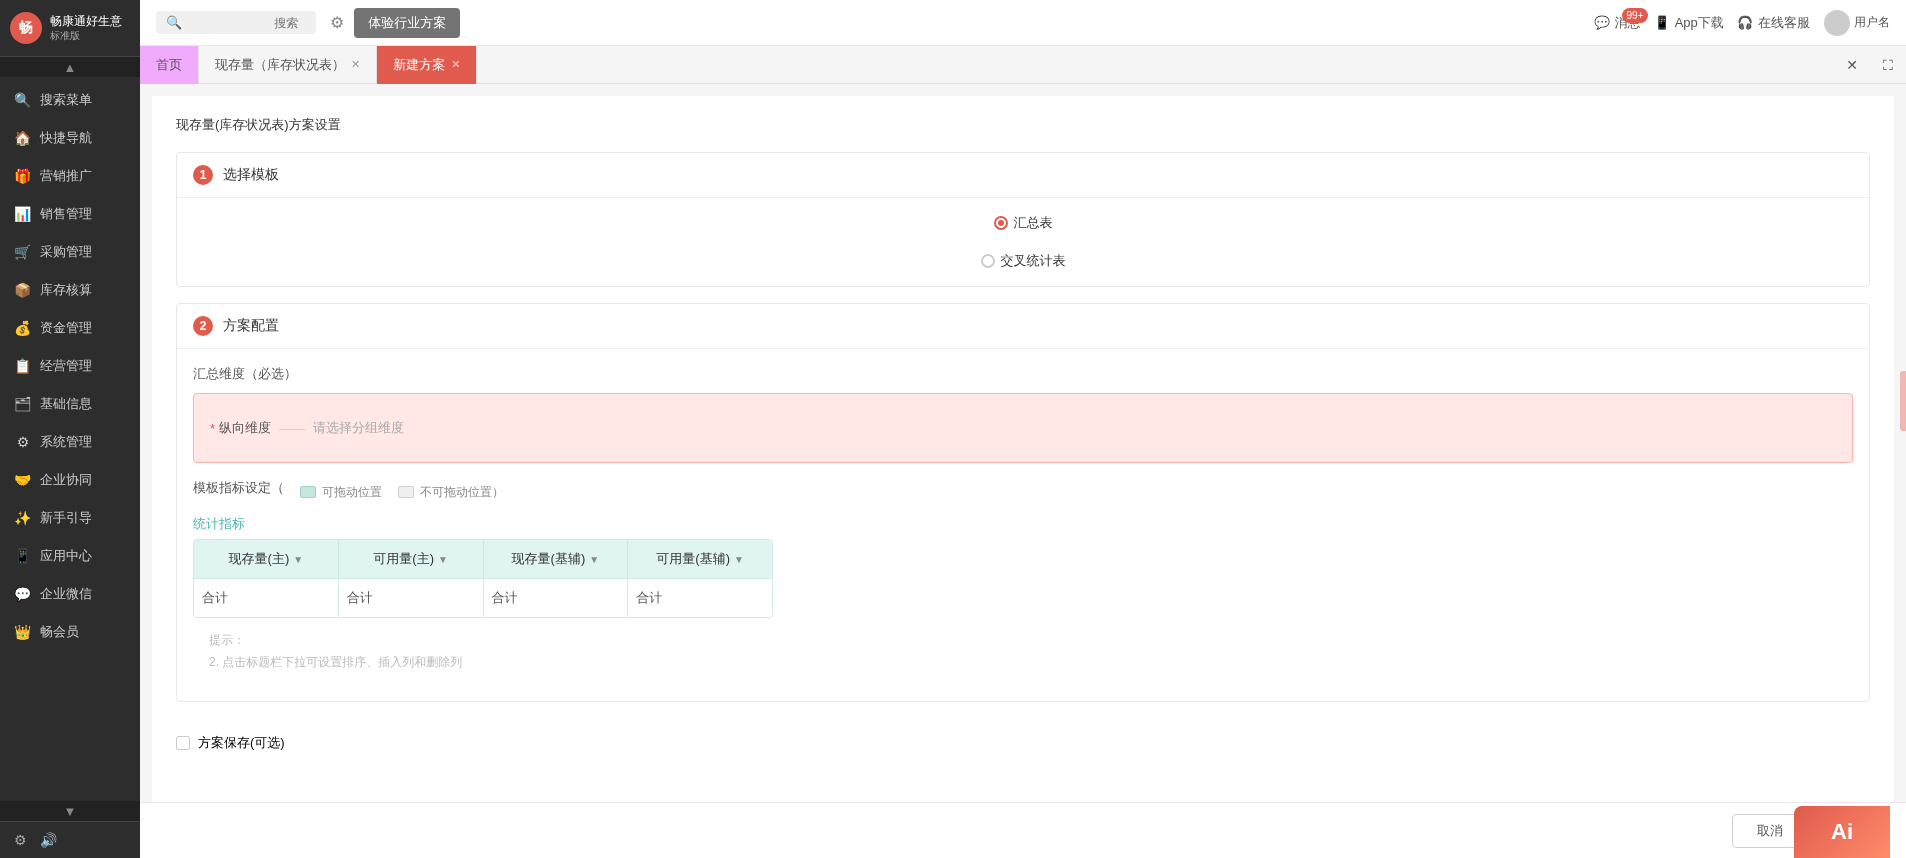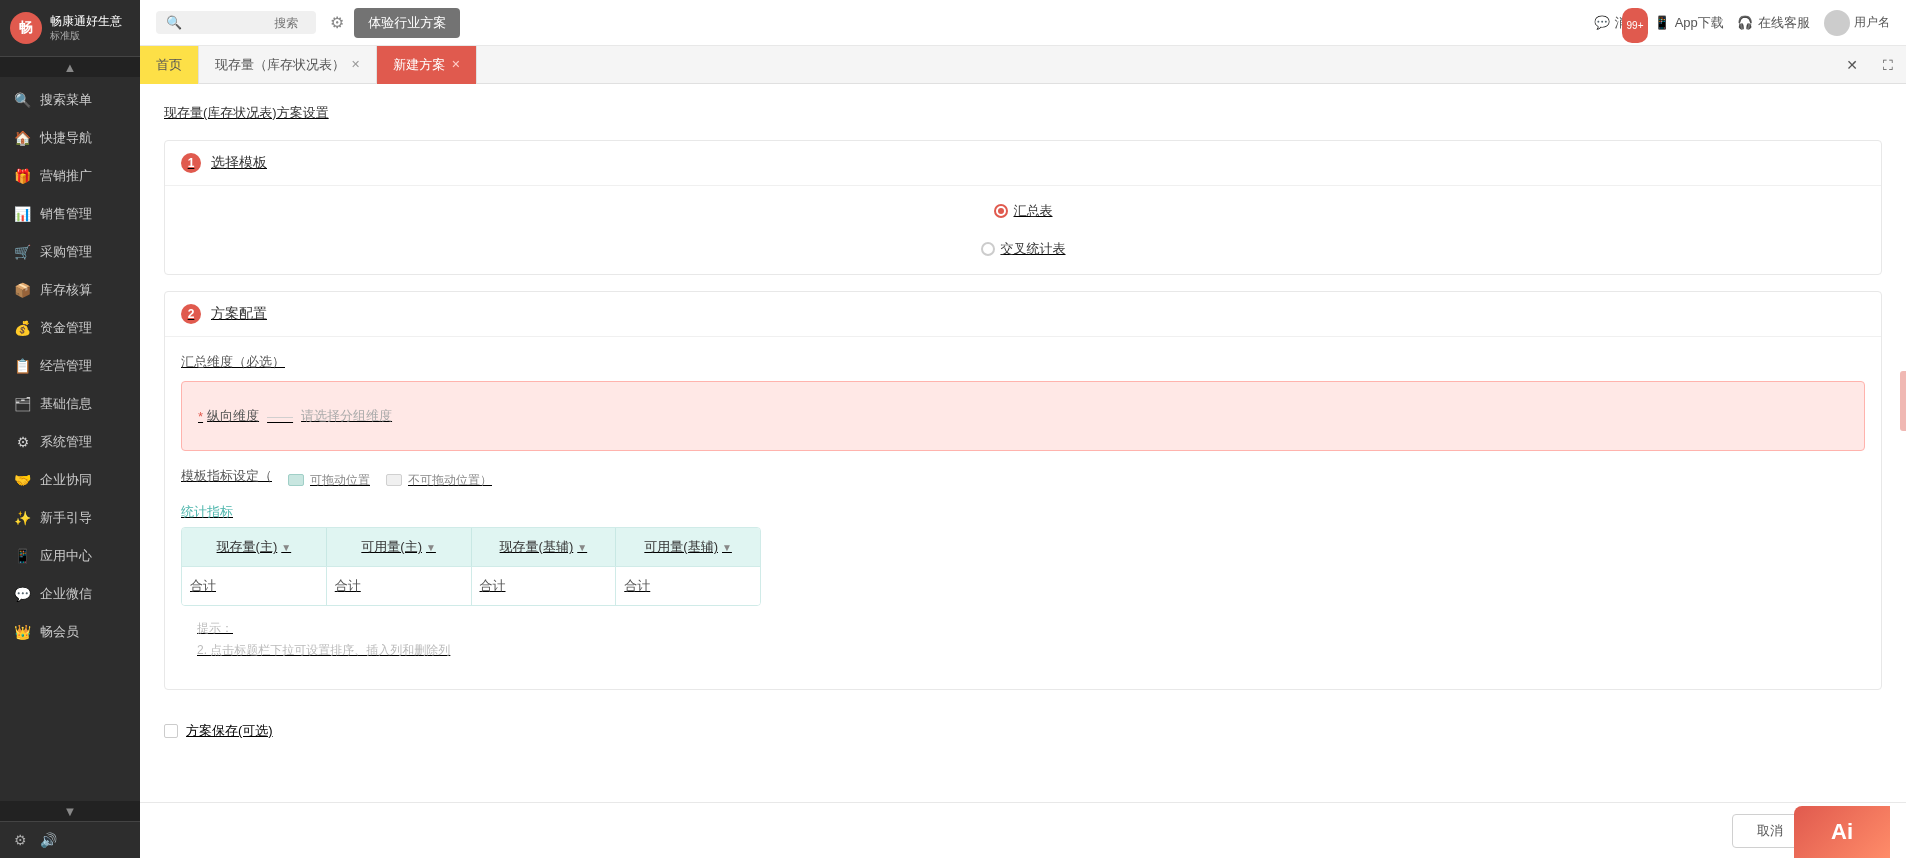--- a/index.html
+++ b/index.html
@@ -66,47 +66,47 @@
     .topbar-gear { color: #888; font-size: 16px; cursor: pointer; margin-left: 4px; }
     .topbar-trial-btn {
       background: #737373; color: #fff; border: none; border-radius: 4px;
       padding: 6px 14px; font-size: 13px; cursor: pointer;
     }
     .topbar-spacer { flex: 1; }
     .topbar-right { display: flex; align-items: center; gap: 14px; }
     .topbar-msg { display: flex; align-items: center; gap: 4px; color: #555; font-size: 13px; cursor: pointer; position: relative; }
     .topbar-badge {
       background: #e05a4e; color: #fff; border-radius: 10px;
-      font-size: 10px; padding: 12px 5px; position: absolute; top: -6px; right: -8px;
+      font-size: 10px; padding: 2px 5px; position: absolute; top: -6px; right: -8px;
     }
     .topbar-app { display: flex; align-items: center; gap: 4px; color: #555; font-size: 13px; cursor: pointer; }
     .topbar-service { display: flex; align-items: center; gap: 4px; color: #555; font-size: 13px; cursor: pointer; }
     .topbar-user { display: flex; align-items: center; gap: 4px; color: #555; font-size: 12px; cursor: pointer; }
     .user-avatar { width: 26px; height: 26px; background: #ccc; border-radius: 50%; }
 
     
     .tabbar {
       height: 38px; background: #f5f5f5; display: flex; align-items: center;
       padding: 0 0 0 0; border-bottom: 1px solid #e0e0e0; flex-shrink: 0;
     }
     .tab {
       height: 38px; display: flex; align-items: center; padding: 0 16px;
       font-size: 13px; cursor: pointer; color: #555; position: relative;
       border-right: 1px solid #e0e0e0; gap: 6px;
     }
     .tab-close { color: #999; font-size: 11px; cursor: pointer; }
-    .tab-home { background: #fde047; }
+    .tab-home { background: #f0abfc; }
     .tab-new { background: #e05a4e; color: #fff; }
     .tab-new .tab-close { color: #ffccc7; }
 
     
     .content { flex: 1; overflow-y: auto; background: #f5f5f5; padding: 0; position: relative; }
 
     .panel {
-      background: #fff; margin: 0; padding: 20px 24px 24px; min-height: 100%; text-decoration: underline;
+      background: #fff; margin: 12px; padding: 20px 24px 24px; min-height: 100%;
     }
     .panel-title { font-size: 13px; color: #333; margin-bottom: 18px; }
 
     
     .section { border: 1px solid #e8e8e8; border-radius: 4px; margin-bottom: 16px; background: #fff; }
     .section-header {
       display: flex; align-items: center; gap: 10px; padding: 12px 16px;
       border-bottom: 1px solid #f0f0f0;
     }
     .section-number {

